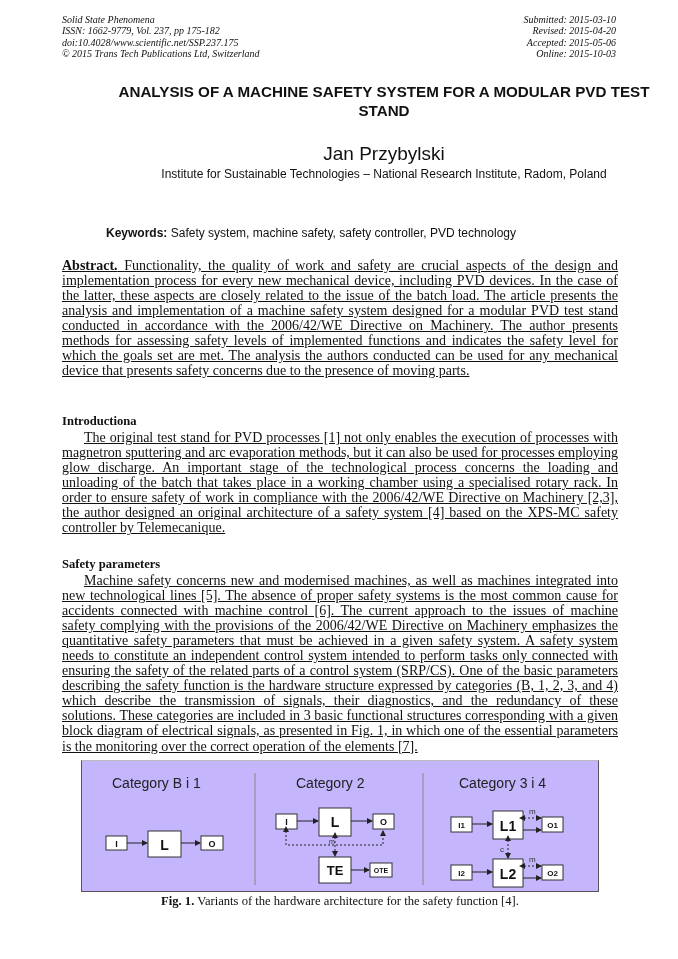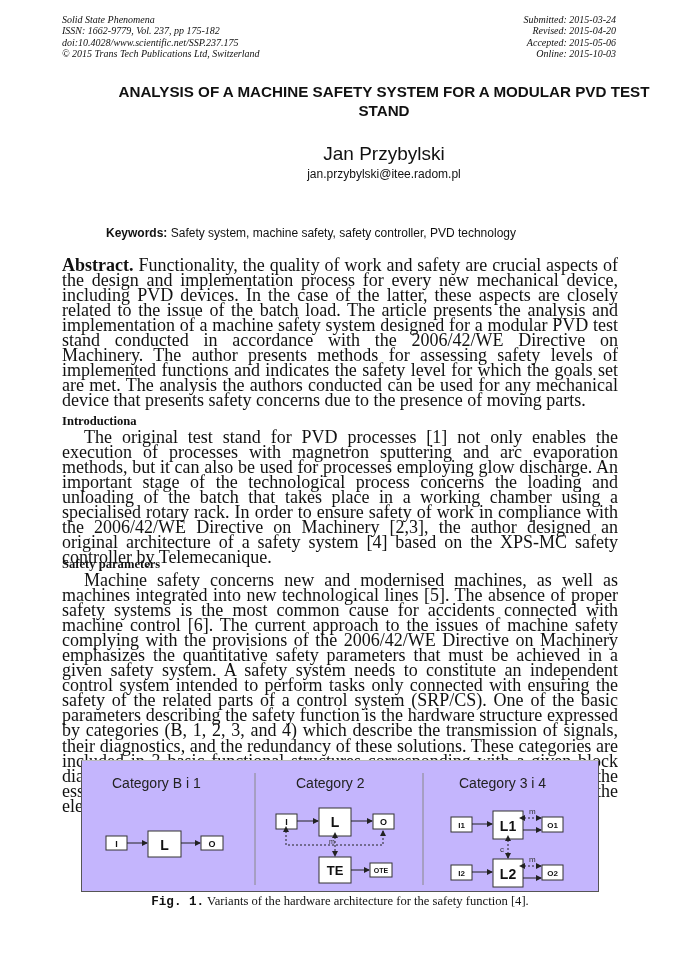--- a/index.html
+++ b/index.html
@@ -7,50 +7,50 @@
   .serif { font-family: "Liberation Serif", "DejaVu Serif", serif; }
   .sans { font-family: "Liberation Sans", "DejaVu Sans", sans-serif; margin-left: 44px; }
   .hdr { position: absolute; top: 14px; font-size: 10px; line-height: 11.4px; font-style: italic; }
   .hdr-left { left: 62px; text-align: left; }
   .hdr-right { right: 62px; text-align: right; }
   .title { position: absolute; top: 82px; left: 62px; width: 556px; text-align: center; font-weight: bold; font-size: 15.2px; line-height: 19px; }
   .author { position: absolute; top: 143px; left: 62px; width: 556px; text-align: center; font-size: 19px; }
   .affil { position: absolute; top: 167px; left: 62px; width: 556px; text-align: center; font-size: 12px; line-height: 14.5px; }
   .keywords { position: absolute; top: 226px; left: 62px; width: 556px; font-size: 12px; }
   .keywords b { font-weight: bold; }
-  .para { position: absolute; left: 62px; width: 556px; font-size: 18px; line-height: 15.05px; text-align: justify; }
+  .para { position: absolute; left: 62px; width: 556px; font-size: 14px; line-height: 15.05px; text-align: justify; text-decoration: underline; }
   .para .lead { font-weight: bold; }
   .heading { position: absolute; left: 62px; font-size: 12.6px; font-weight: bold; }
   .indent { text-indent: 22px; }
   .figure { position: absolute; left: 81px; top: 760px; width: 516px; height: 130px; border: 1px solid #555; border-top: 1px solid #bbb; background: #c4b5fd; }
   .fig-caption { position: absolute; top: 894px; left: 62px; width: 556px; text-align: center; font-size: 12.6px; }
-  .fig-caption b { font-weight: bold; font-family: Liberation Mono, monospace; }
+  .fig-caption b { font-weight: bold; }
   .panel-title { font-family: "Liberation Sans", "DejaVu Sans", sans-serif; font-size: 14px; fill: #222; }
   .box-lbl { font-family: "Liberation Sans", "DejaVu Sans", sans-serif; fill: #111; font-weight: bold; }
 </style>
 </head>
 <body>
 
 <div class="hdr hdr-left serif">
   <div>Solid State Phenomena</div>
   <div>ISSN: 1662-9779, Vol. 237, pp 175-182</div>
   <div>doi:10.4028/www.scientific.net/SSP.237.175</div>
   <div>© 2015 Trans Tech Publications Ltd, Switzerland</div>
 </div>
 <div class="hdr hdr-right serif">
-  <div>Submitted: 2015-03-24</div>
+  <div>Submitted: 2015-03-10</div>
   <div>Revised: 2015-04-20</div>
   <div>Accepted: 2015-05-06</div>
   <div>Online: 2015-10-03</div>
 </div>
 
 <div class="title sans">ANALYSIS OF A MACHINE SAFETY SYSTEM FOR A MODULAR PVD TEST STAND</div>
 <div class="author sans">Jan Przybylski</div>
 <div class="affil sans">
-  <div>jan.przybylski@itee.radom.pl</div>
+  <div>Institute for Sustainable Technologies – National Research Institute, Radom, Poland</div>
 </div>
 
 <div class="keywords sans">
   <b>Keywords:</b>
   <span>Safety system, machine safety, safety controller, PVD technology</span>
 </div>
 
 <div class="para serif" style="top:258px;">
   <span class="lead">Abstract.</span>
   <span>Functionality, the quality of work and safety are crucial aspects of the design and implementation process for every new mechanical device, including PVD devices. In the case of the latter, these aspects are closely related to the issue of the batch load. The article presents the analysis and implementation of a machine safety system designed for a modular PVD test stand conducted in accordance with the 2006/42/WE Directive on Machinery. The author presents methods for assessing safety levels of implemented functions and indicates the safety level for which the goals set are met. The analysis the authors conducted can be used for any mechanical device that presents safety concerns due to the presence of moving parts.</span>

